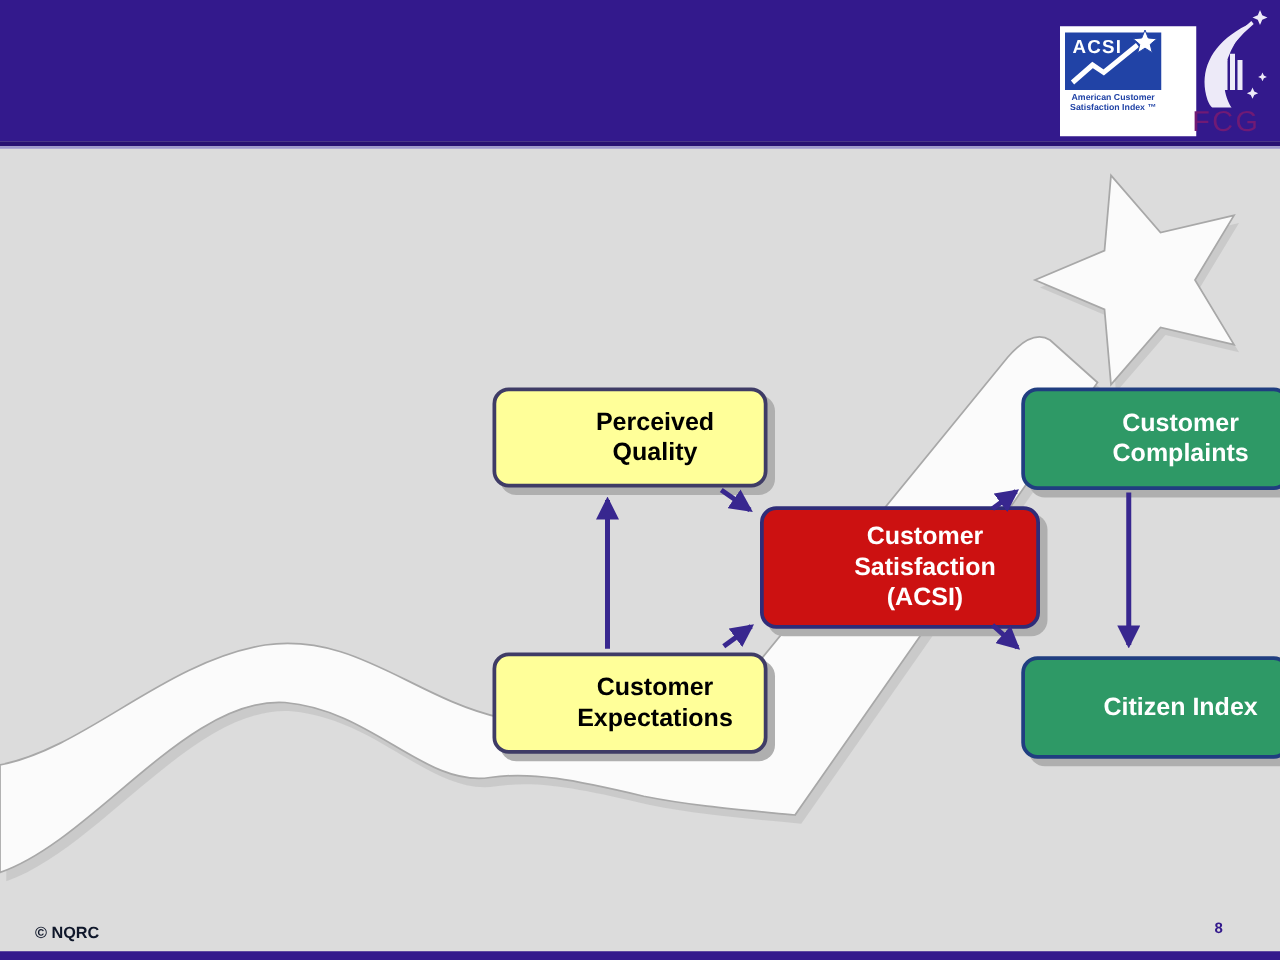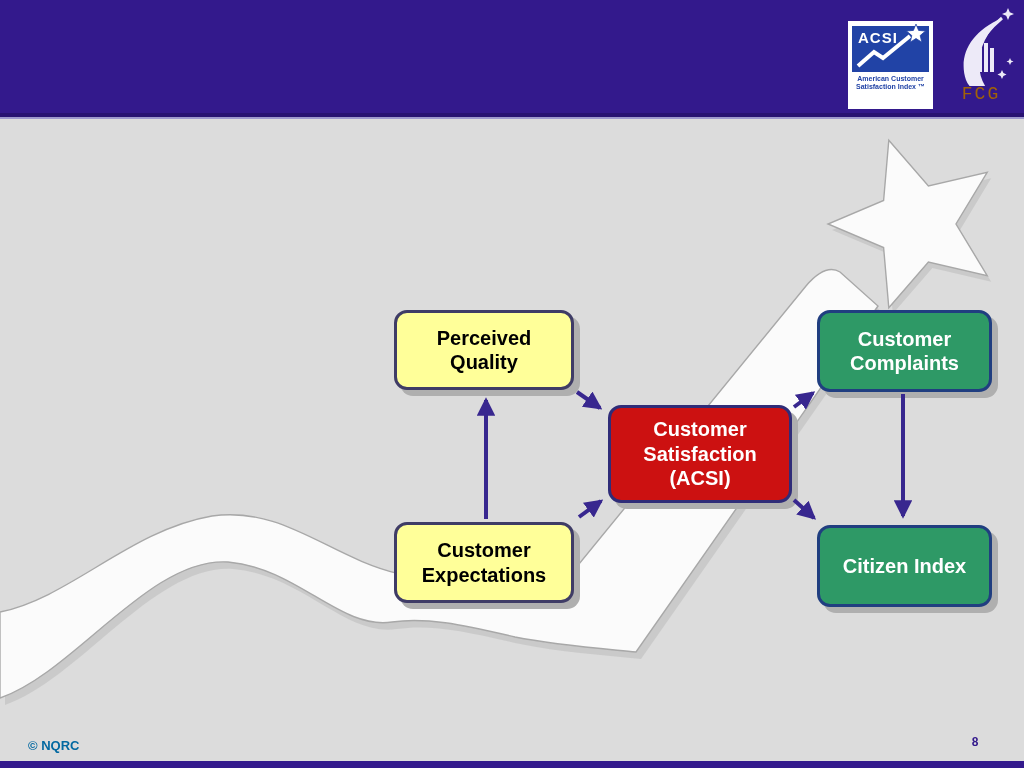--- a/index.html
+++ b/index.html
@@ -8,50 +8,50 @@
   .slide{position:absolute;inset:0;width:1024px;height:768px;background:#DCDCDC;}
 
   
   .header{position:absolute;left:0;top:0;width:1024px;height:113px;background:#33198C;z-index:6;}
   .header-accent{position:absolute;left:0;top:113px;width:1024px;height:4px;background:#281272;z-index:6;}
   .header-underline{position:absolute;left:0;top:117px;width:1024px;height:2px;background:#9E99CE;z-index:6;}
   .slide-title{position:absolute;left:38px;top:42px;color:#FFFFFF;font-size:29px;font-weight:bold;
                letter-spacing:.2px;white-space:nowrap;}
 
   
-  .acsi-logo{position:absolute;left:848px;top:21px;width:85px;height:88px;background:#FFFFFF;z-index:7;}
+  .acsi-logo{position:absolute;left:848px;top:21px;width:85px;height:88px;background:#FFFFFF;z-index:7;padding-left:24px;}
   .acsi-blue{position:absolute;left:4px;top:5px;width:77px;height:46px;background:#2143A6;}
   .acsi-word{position:absolute;left:6px;top:3px;color:#FFFFFF;font-weight:bold;font-size:15px;letter-spacing:1px;}
   .acsi-caption{position:absolute;left:0;top:54px;width:85px;text-align:center;color:#2143A6;
                 font-size:7px;font-weight:bold;line-height:8px;}
 
   
   .fcg-logo{position:absolute;left:942px;top:8px;width:78px;height:103px;z-index:7;}
-  .fcg-word{position:absolute;left:0;top:76px;width:78px;text-align:center;color:#a16207;
-            font-family:Liberation Mono, monospace;font-size:18px;letter-spacing:2px;}
+  .fcg-word{position:absolute;left:0;top:76px;width:78px;text-align:center;color:#701a75;
+            font-family:Liberation Sans, sans-serif;font-size:23px;letter-spacing:2px;}
 
   
   .bg-art{position:absolute;left:0;top:0;width:1024px;height:768px;z-index:1;}
 
   
   .node{position:absolute;z-index:3;border:3px solid #333366;border-radius:13px;
         display:flex;align-items:center;justify-content:center;text-align:center;
         font-weight:bold;font-size:20px;line-height:1.22;white-space:pre-line;
-        box-shadow:6px 6px 0 0 #AFAFAF;}
+        box-shadow:6px 6px 0 0 #AFAFAF;padding-left:40px;}
   .node-pq{left:394px;top:310px;width:174px;height:74px;}
   .node-ce{left:394px;top:522px;width:174px;height:75px;}
   .node-cs{left:608px;top:405px;width:178px;height:92px;}
   .node-cc{left:817px;top:310px;width:169px;height:76px;}
   .node-ct{left:817px;top:525px;width:169px;height:76px;}
 
   
   .arrows{position:absolute;left:0;top:0;width:1024px;height:768px;z-index:4;pointer-events:none;}
 
   
-  .footer-left{position:absolute;left:28px;top:738px;color:#0369a1;font-size:13px;font-weight:bold;z-index:6;}
+  .footer-left{position:absolute;left:28px;top:738px;color:#0f172a;font-size:13px;font-weight:bold;z-index:6;}
   .page-number{position:absolute;left:960px;top:735px;width:30px;text-align:center;color:#33198C;
                font-size:12px;font-weight:bold;z-index:6;}
   .bottom-bar{position:absolute;left:0;top:761px;width:1024px;height:7px;background:#33198C;z-index:6;}
 </style>
 </head>
 <body>
 
 <div class="slide">
 
   <svg class="bg-art" viewBox="0 0 1024 768">

